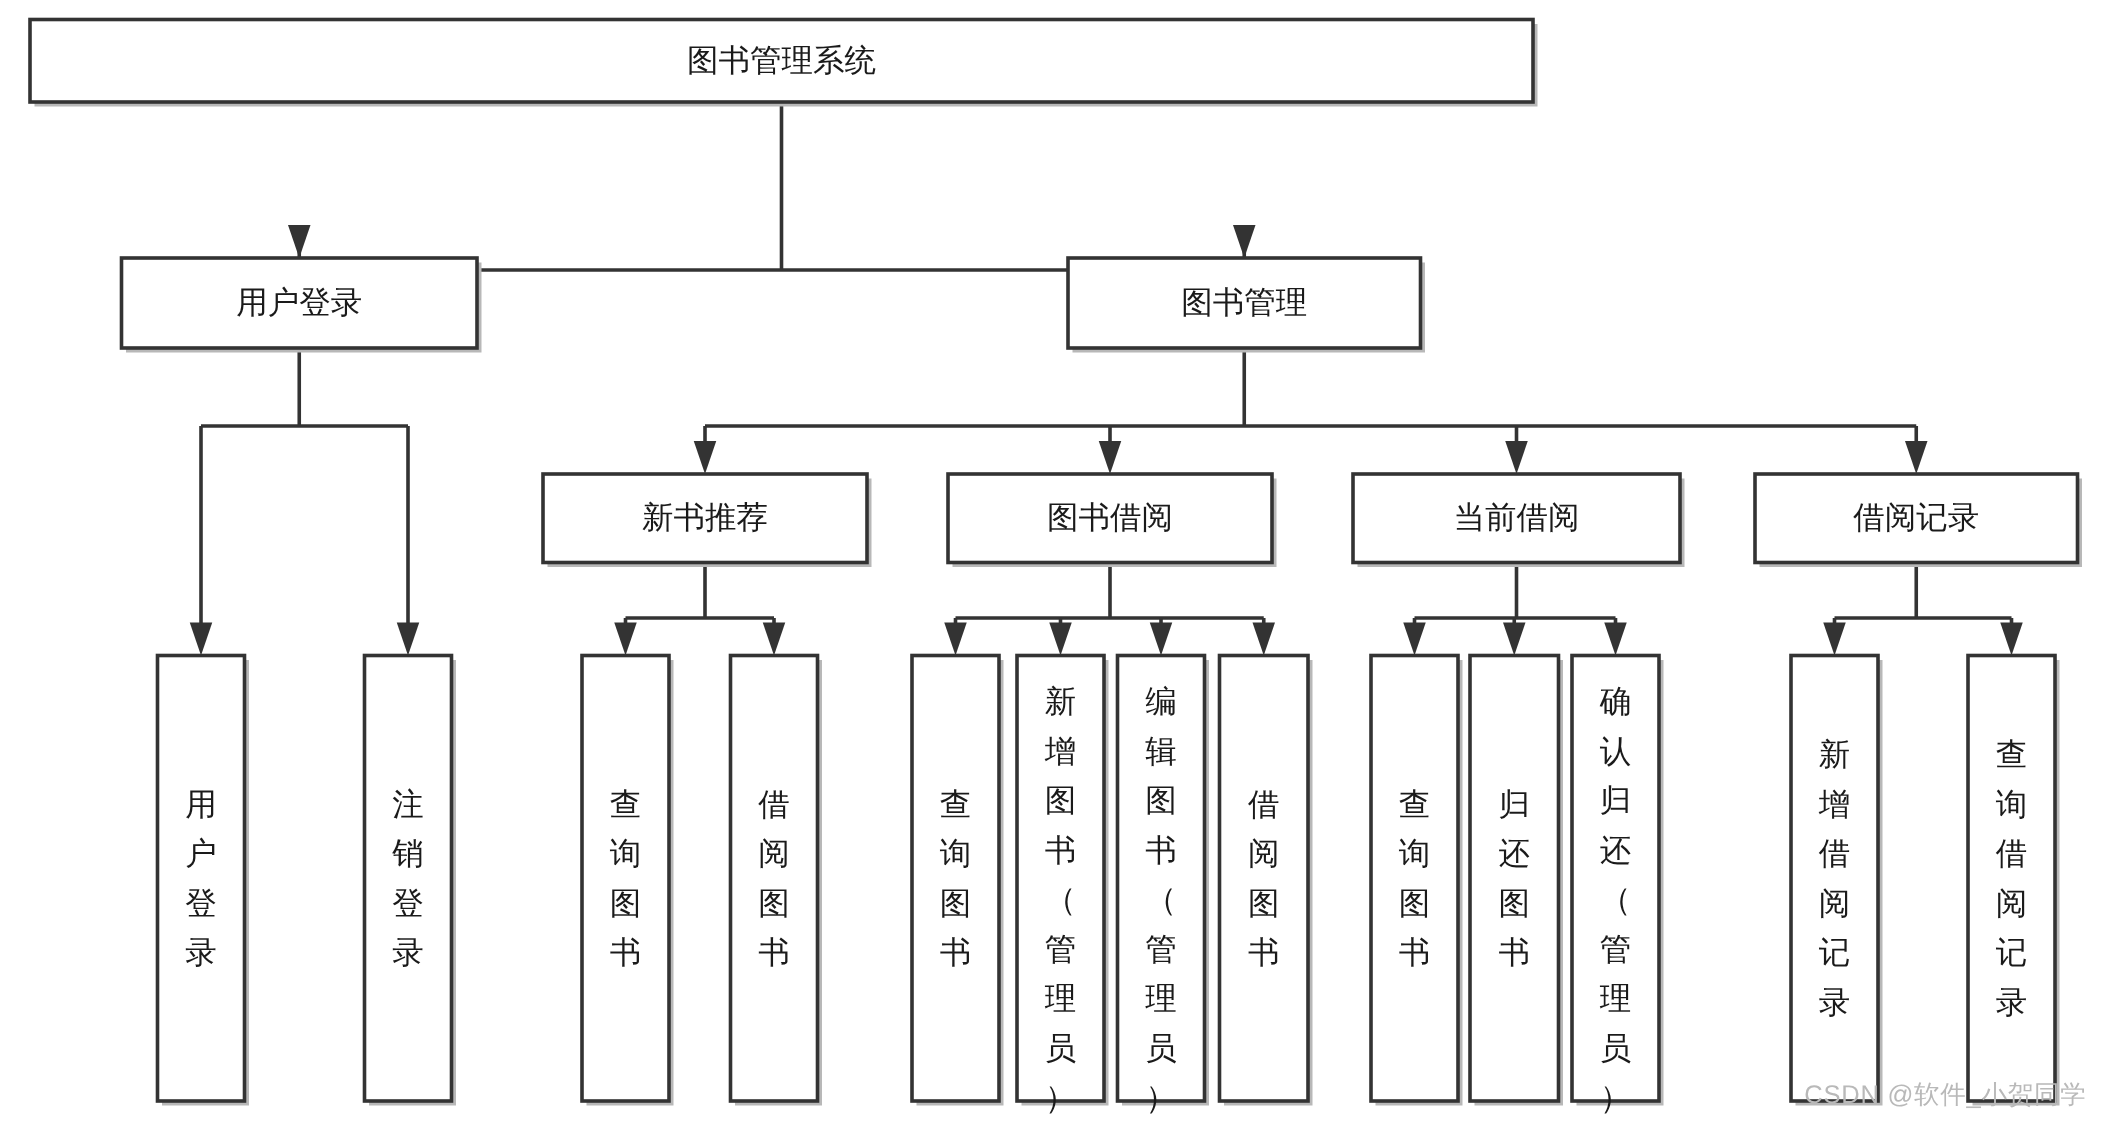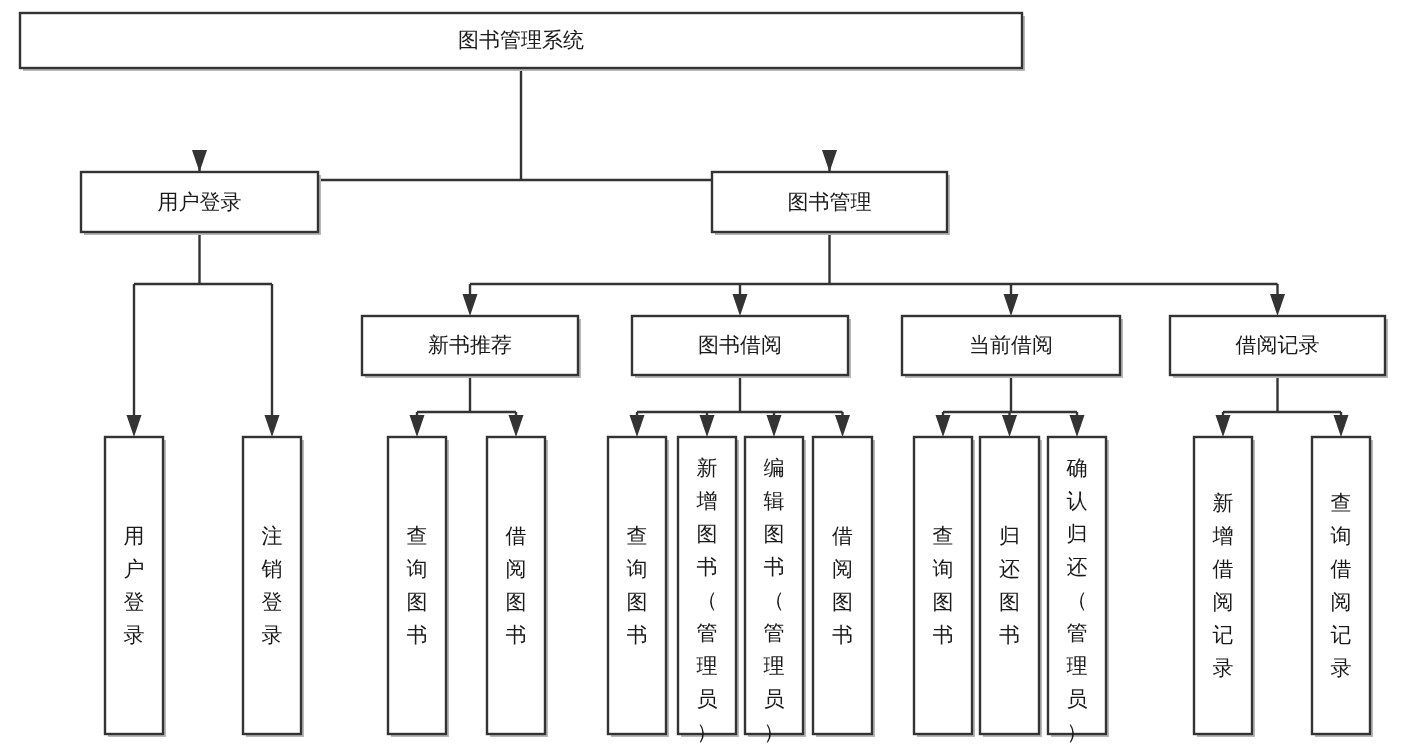--- a/index.html
+++ b/index.html
@@ -239,13 +239,14 @@
           <rect class="node-box" x="1194" y="437" width="58" height="297"></rect>
           <text class="node-label-vertical" x="1223" y="510.26"><tspan x="1223" dy="0">新</tspan><tspan x="1223" dy="33">增</tspan><tspan x="1223" dy="33">借</tspan><tspan x="1223" dy="33">阅</tspan><tspan x="1223" dy="33">记</tspan><tspan x="1223" dy="33">录</tspan></text>
         </g>
         <g>
           <rect class="node-shadow" x="1315" y="440" width="58" height="297"></rect>
           <rect class="node-box" x="1312" y="437" width="58" height="297"></rect>
           <text class="node-label-vertical" x="1341" y="510.26"><tspan x="1341" dy="0">查</tspan><tspan x="1341" dy="33">询</tspan><tspan x="1341" dy="33">借</tspan><tspan x="1341" dy="33">阅</tspan><tspan x="1341" dy="33">记</tspan><tspan x="1341" dy="33">录</tspan></text>
         </g>
       </g>
   </svg>
+  <div class="watermark">CSDN @软件_小贺同学</div>
 </div>
 
 </body></html>

